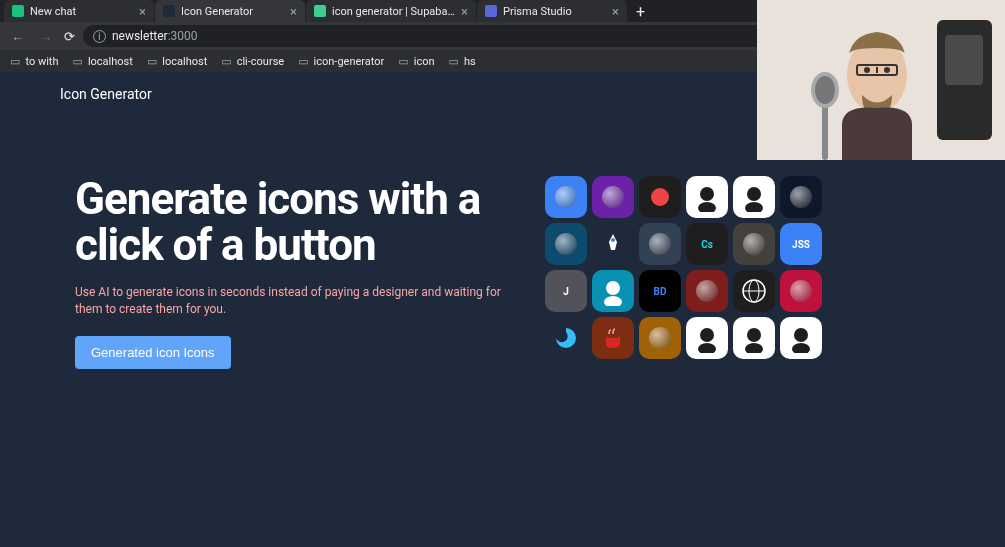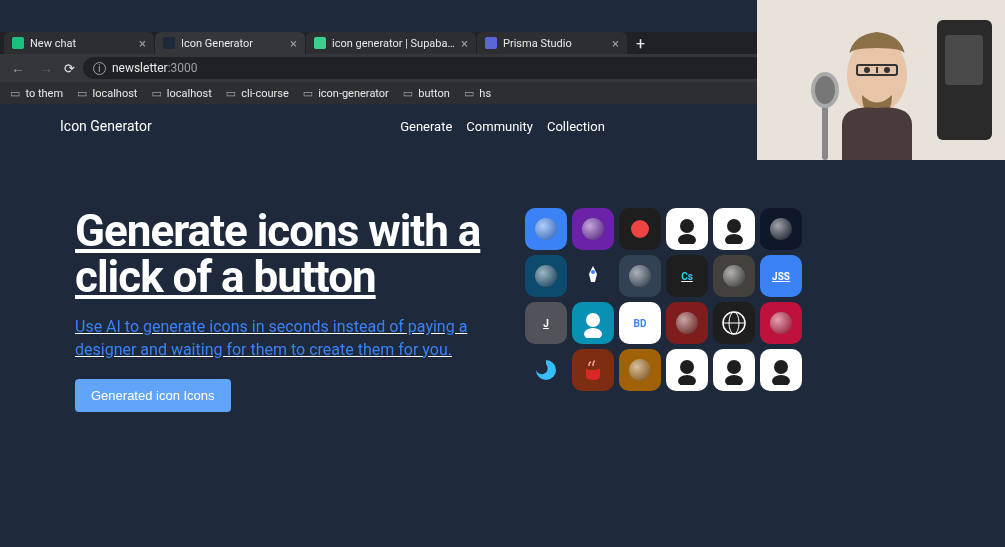--- a/index.html
+++ b/index.html
@@ -11,21 +11,20 @@
       font-family: -apple-system, BlinkMacSystemFont, 'Segoe UI', Roboto, sans-serif;
       background: #1e293b;
       color: #fff;
       width: 1005px;
       height: 547px;
       overflow: hidden;
     }
     
     .browser-chrome {
       background: #202124;
-      margin-top: 32px;
     }
     .tab-bar {
       display: flex;
       align-items: center;
       height: 22px;
       padding: 0 4px;
       gap: 0;
     }
     .tab {
       display: flex;
@@ -169,38 +168,37 @@
       cursor: pointer;
     }
     .credits {
       margin-left: auto;
       font-size: 13px;
       color: #fff;
     }
     .hero {
       display: flex;
       padding: 60px 75px 0;
-      gap: 20px;
-      text-decoration: underline;
+      gap: 40px;
     }
     .hero-text {
       flex: 1;
       max-width: 430px;
     }
     .hero-title {
       font-size: 44px;
       font-weight: 700;
       line-height: 1.05;
       letter-spacing: -1px;
       margin-bottom: 16px;
     }
     .hero-sub {
-      font-size: 16px;
+      font-size: 12px;
       line-height: 1.4;
-      color: #3b82f6;
+      color: #fca5a5;
       margin-bottom: 18px;
     }
     .cta-btn {
       background: #60a5fa;
       color: #fff;
       border: none;
       border-radius: 4px;
       padding: 9px 16px;
       font-size: 13px;
       cursor: pointer;
@@ -272,57 +270,52 @@
     <span class="nav-arrow disabled">→</span>
     <span class="reload">⟳</span>
     <div class="url-field">
       <span class="info-icon">i</span>
       <span><span class="host">newsletter</span><span>:3000</span></span>
     </div>
   </div>
   <div class="bookmarks-bar" id="bookmarks-bar">
   <div class="bookmark">
         <span class="folder-icon">▭</span>
-        <span>to them</span>
+        <span>to with</span>
       </div>
       <div class="bookmark">
         <span class="folder-icon">▭</span>
         <span>localhost</span>
       </div>
       <div class="bookmark">
         <span class="folder-icon">▭</span>
         <span>localhost</span>
       </div>
       <div class="bookmark">
         <span class="folder-icon">▭</span>
         <span>cli-course</span>
       </div>
       <div class="bookmark">
         <span class="folder-icon">▭</span>
         <span>icon-generator</span>
       </div>
       <div class="bookmark">
         <span class="folder-icon">▭</span>
-        <span>button</span>
+        <span>icon</span>
       </div>
       <div class="bookmark">
         <span class="folder-icon">▭</span>
         <span>hs</span>
       </div>
     </div>
 </div>
 
 <div class="app">
   <div class="app-nav">
     <div class="brand">Icon Generator</div>
-    <div class="nav-links" id="nav-links">
-        <span class="nav-link">Generate</span>
-        <span class="nav-link">Community</span>
-        <span class="nav-link">Collection</span>
-      </div>
     <div class="credits">Credits remain</div>
   </div>
   <div class="hero">
     <div class="hero-text">
       <h1 class="hero-title">Generate icons with a click of a button</h1>
       <p class="hero-sub">Use AI to generate icons in seconds instead of paying a designer and waiting for them to create them for you.</p>
       <button class="cta-btn">Generated icon Icons</button>
     </div>
     <div class="icon-grid" id="icon-grid">
         <div class="icon-cell" style="background: rgb(59, 130, 246);">
@@ -366,21 +359,21 @@
           <div style="width:22px;height:22px;border-radius:50%;background:radial-gradient(circle at 35% 35%, rgba(255,255,255,0.6), rgba(0,0,0,0.3))"></div>
         </div>
         <div class="icon-cell" style="background: rgb(59, 130, 246);">JSS</div>
         <div class="icon-cell" style="background: rgb(82, 82, 91);">J</div>
         <div class="icon-cell" style="background: rgb(8, 145, 178);">
           <svg width="30" height="30" viewBox="0 0 30 30">
             <circle cx="15" cy="12" r="7" fill="#fff"></circle>
             <ellipse cx="15" cy="26" rx="9" ry="6" fill="#fff"></ellipse>
           </svg>
         </div>
-        <div class="icon-cell" style="background: #ffffff; color: rgb(59, 130, 246);">BD</div>
+        <div class="icon-cell" style="background: #000000; color: rgb(59, 130, 246);">BD</div>
         <div class="icon-cell" style="background: rgb(127, 29, 29);">
           <div style="width:22px;height:22px;border-radius:50%;background:radial-gradient(circle at 35% 35%, rgba(255,255,255,0.6), rgba(0,0,0,0.3))"></div>
         </div>
         <div class="icon-cell" style="background: rgb(30, 30, 30);">
           <svg width="26" height="26" viewBox="0 0 26 26">
             <circle cx="13" cy="13" r="11" fill="none" stroke="#fff" stroke-width="1.5"></circle>
             <ellipse cx="13" cy="13" rx="5" ry="11" fill="none" stroke="#fff" stroke-width="1"></ellipse>
             <line x1="2" y1="13" x2="24" y2="13" stroke="#fff" stroke-width="1"></line>
           </svg>
         </div>

